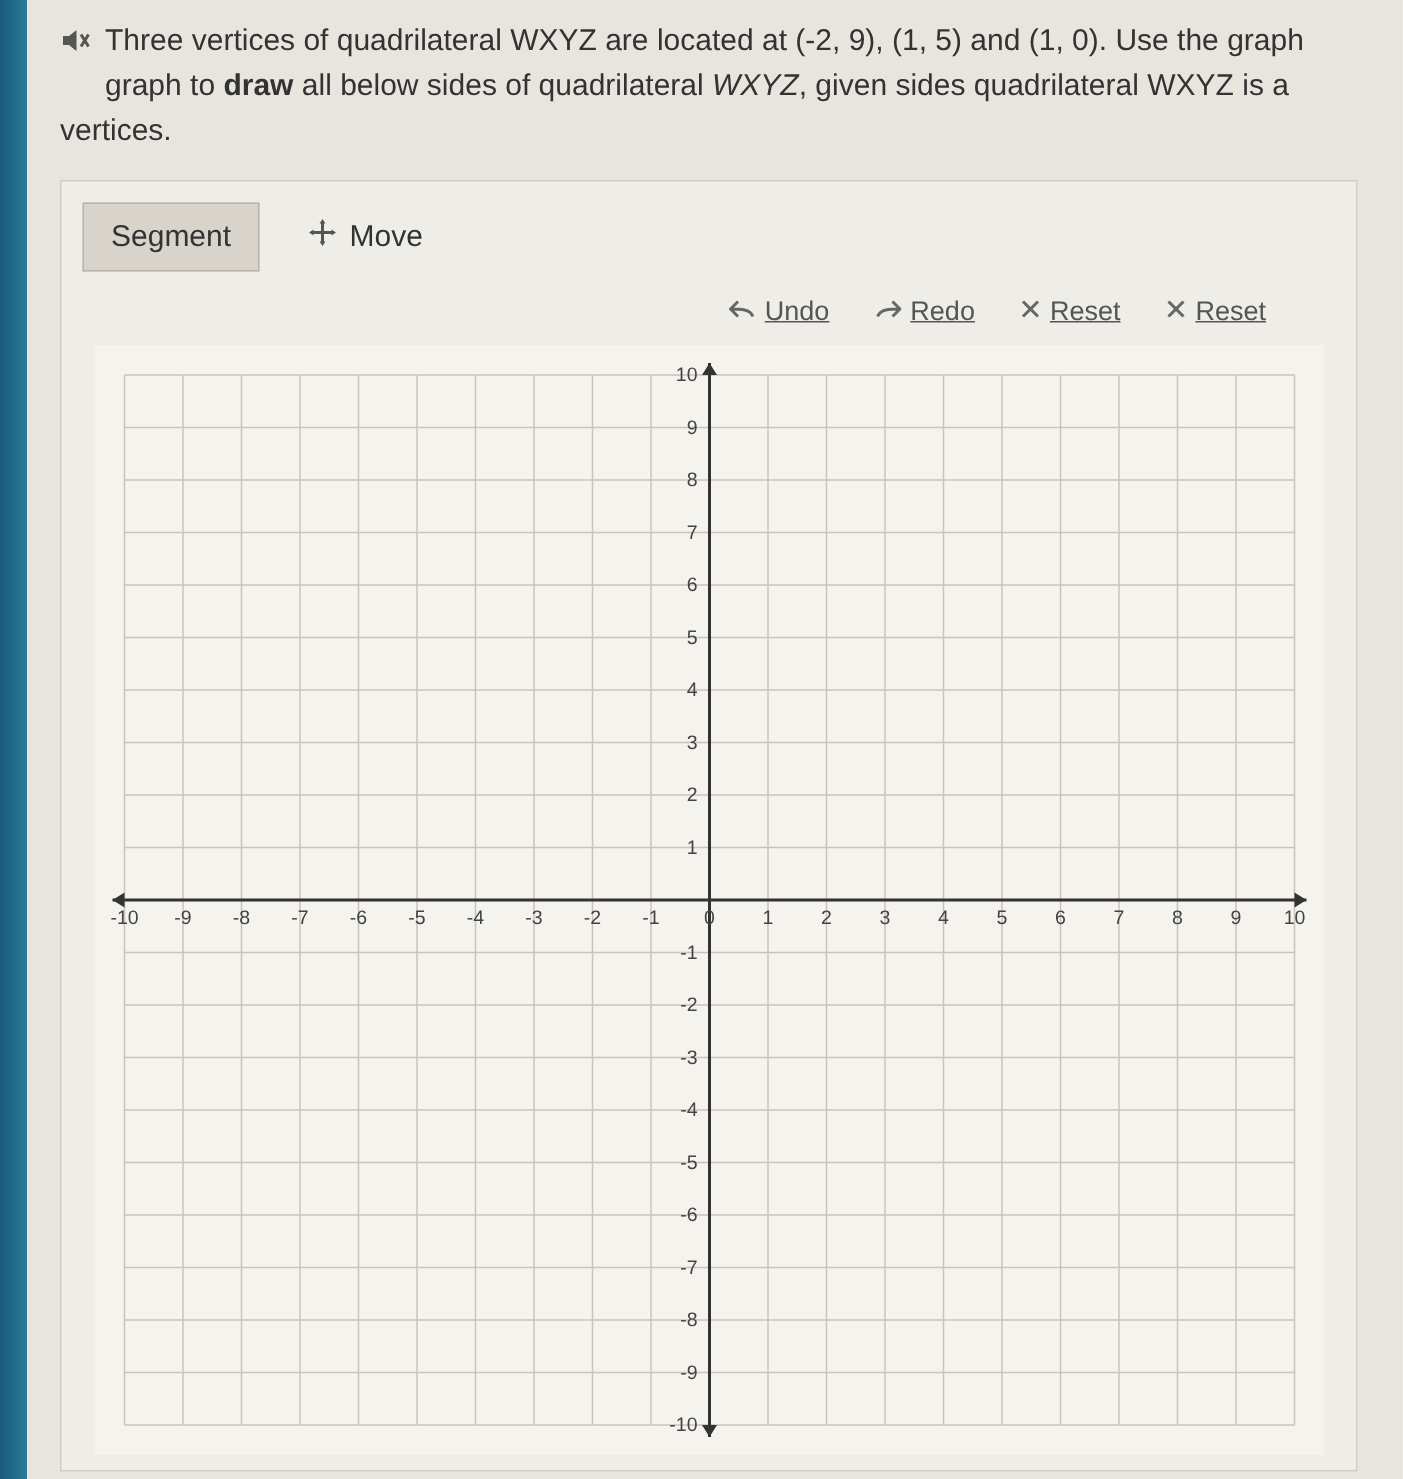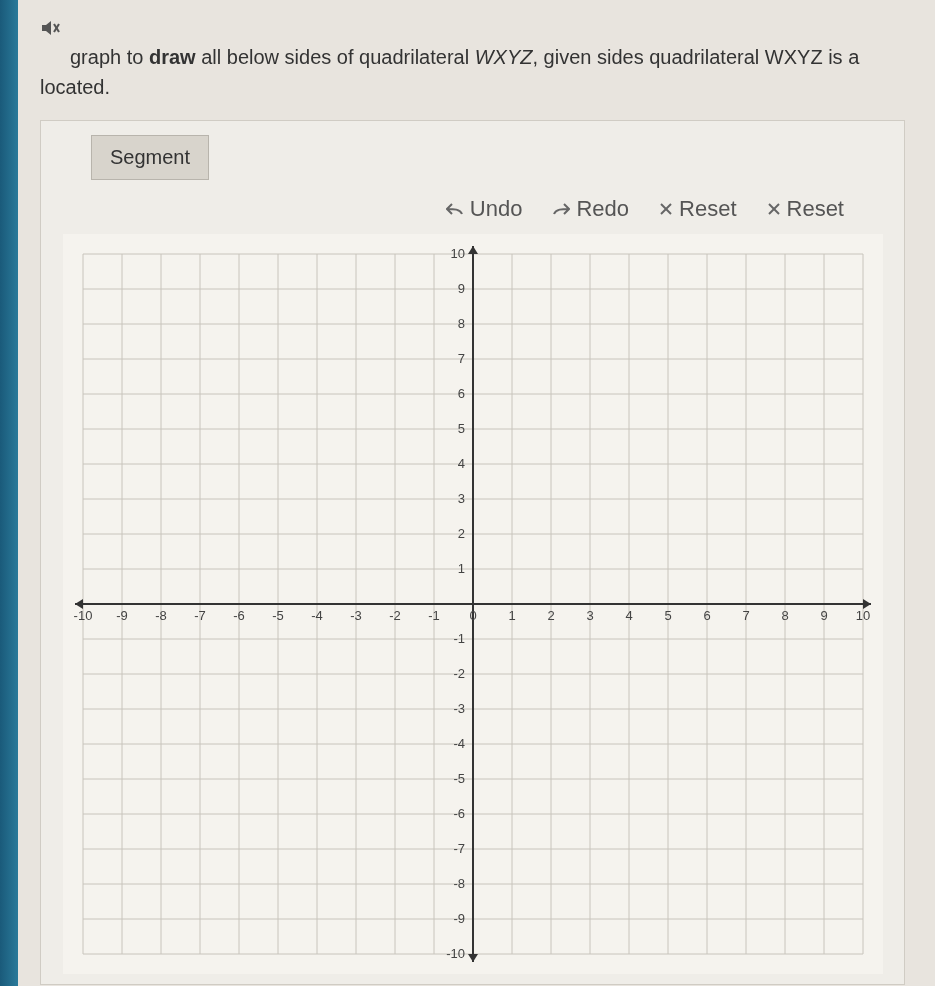--- a/index.html
+++ b/index.html
@@ -56,39 +56,39 @@
     padding: 10px 18px;
     font-size: 20px;
     color: #333;
     cursor: pointer;
     background: transparent;
     border: none;
   }
   .tool-btn.segment {
     background: #d8d4cc;
     border: 1px solid #b8b4ac;
-    margin-left: 36px;
   }
   .tool-row2 {
     display: flex;
     justify-content: flex-end;
     gap: 30px;
     padding: 6px 60px 12px 14px;
     font-size: 18px;
     color: #555;
   }
   .action-btn {
     display: flex;
     align-items: center;
     gap: 6px;
     cursor: pointer;
     background: transparent;
     border: none;
-    font-size: 22px;
+    font-size: 18px;
     color: #555;
+    text-decoration: underline;
   }
   .graph-wrap {
     display: flex;
     justify-content: center;
     padding: 0 20px;
   }
   svg.graph {
     background: #f5f3ee;
     display: block;
   }
@@ -102,31 +102,39 @@
 
   <div class="question">
     <span class="sound-icon">
       <svg width="22" height="20" viewBox="0 0 22 20">
         <path d="M2 7 L6 7 L11 3 L11 17 L6 13 L2 13 Z" fill="#555"></path>
         <line x1="14" y1="6" x2="19" y2="14" stroke="#555" stroke-width="2"></line>
         <line x1="19" y1="6" x2="14" y2="14" stroke="#555" stroke-width="2"></line>
       </svg>
     </span>
     <div class="question-text">
-      <br>
+      <span>Three vertices of quadrilateral WXYZ are located at (-2, 9), (1, 5) and (1, 0).  Use the graph</span><br>
       <span>graph to </span><span class="bold">draw</span><span> all below sides of quadrilateral </span><span class="italic">WXYZ</span><span>, given sides quadrilateral WXYZ is a</span>
-      <div class="rhombus-line" style="margin-left:-30px;">located.</div>
+      <div class="rhombus-line" style="margin-left:-30px;">vertices.</div>
     </div>
   </div>
 
   <div class="workspace">
 
     <div class="tool-row1">
       <button class="tool-btn segment">
         <span>Segment</span>
+      </button>
+      <button class="tool-btn">
+        <span>
+          <svg width="20" height="20" viewBox="0 0 20 20">
+            <path d="M10 1 L12 4 L11 4 L11 9 L16 9 L16 8 L19 10 L16 12 L16 11 L11 11 L11 16 L12 16 L10 19 L8 16 L9 16 L9 11 L4 11 L4 12 L1 10 L4 8 L4 9 L9 9 L9 4 L8 4 Z" fill="#555"></path>
+          </svg>
+        </span>
+        <span>Move</span>
       </button>
     </div>
 
     <div class="tool-row2">
       <button class="action-btn">
         <span>
           <svg width="18" height="14" viewBox="0 0 18 14">
               <path d="M6 2 L1 7 L6 12 M1 7 C 8 7 14 7 16 12" fill="none" stroke="#666" stroke-width="2"></path>
             </svg>
         </span>

